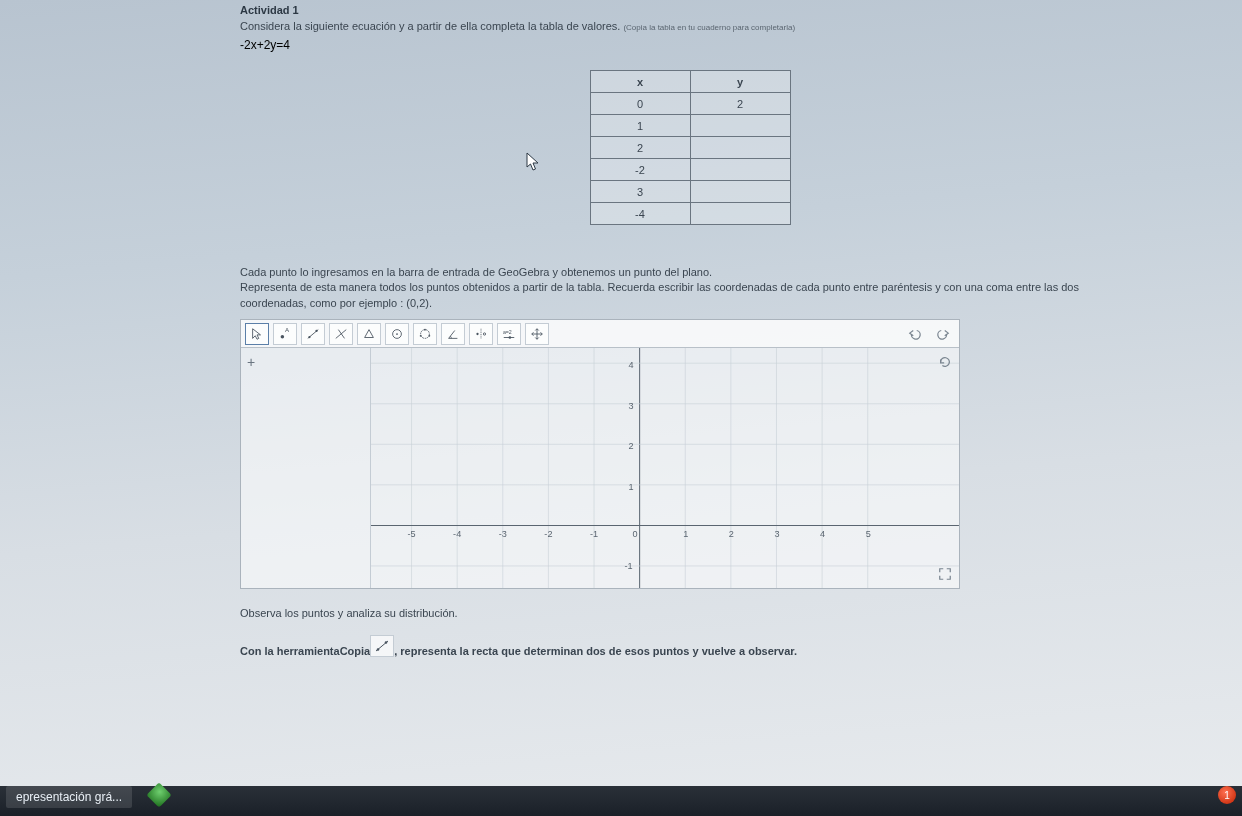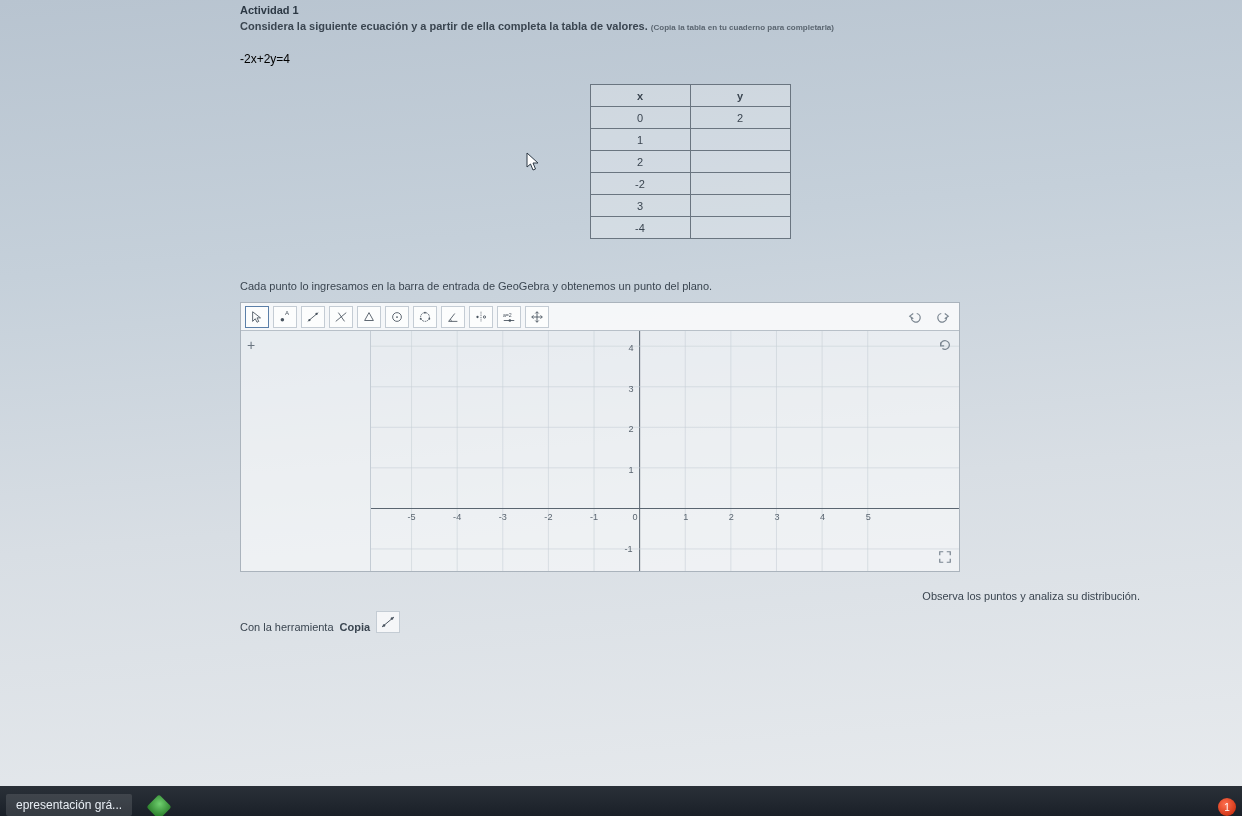--- a/index.html
+++ b/index.html
@@ -23,22 +23,21 @@
   }
   .activity-title {
     font-weight: bold;
     font-size: 11px;
     color: #2c3844;
     margin-bottom: 4px;
   }
   .instruction {
     font-size: 11px;
     color: #3a4550;
-    margin-bottom: 20px;
-    font-weight: bold;
+    margin-bottom: 6px;
   }
   .instruction .small-note {
     font-size: 8px;
     color: #5a6570;
   }
   .equation {
     font-size: 12px;
     color: #000000;
     margin-bottom: 18px;
   }
@@ -127,49 +126,48 @@
     width: 16px;
     height: 16px;
     color: #6a7580;
     font-size: 12px;
     display:flex; align-items:center; justify-content:center;
     cursor: pointer;
   }
   .observe {
     font-size: 11px;
     color: #3a4550;
-    margin-bottom: 9px;
-    text-align: right;
+    margin-bottom: 16px;
   }
   .recta-line {
     font-size: 11px;
     color: #3a4550;
     margin-bottom: 22px;
     display: flex;
     align-items: flex-end;
-    gap: 6px;
+    font-weight: bold;
   }
   .recta-icon {
     width: 24px; height: 22px;
     border: 1px solid #c4ccd4;
     display:inline-flex; align-items:center; justify-content:center;
     background: rgba(255,255,255,0.7);
   }
   .question {
     font-size: 11px;
     color: #3a4550;
   }
   .taskbar {
     position: absolute;
     left: 0; bottom: 0;
     width: 100%;
     height: 30px;
     background: linear-gradient(#2a3038, #1a2028);
     display: flex;
-    align-items: flex-end;
+    align-items: flex-start;
     padding: 0 6px;
     gap: 18px;
   }
   .task-item {
     background: rgba(255,255,255,0.12);
     color: #e8eef5;
     font-size: 12px;
     padding: 4px 10px;
     border-radius: 2px;
     display:flex; align-items:center; gap:6px;
@@ -242,20 +240,21 @@
     </tr>
     <tr>
       <td>-4</td>
       <td></td>
     </tr>
   </tbody>
     </table>
 
   <div class="para-block">
     <div>Cada punto lo ingresamos en la barra de entrada de GeoGebra y obtenemos un punto del plano.</div>
+    <div>Representa de esta manera todos los puntos obtenidos a partir de la tabla. Recuerda escribir las coordenadas de cada punto entre paréntesis y con una coma entre las dos coordenadas, como por ejemplo : (0,2).</div>
   </div>
 
   <div class="geogebra">
     <div class="gg-toolbar">
       <div class="gg-tool selected">
         <svg viewBox="0 0 16 16">
             <path d="M3 2 L3 13 L6 10 L8 14 L10 13 L8 9 L12 9 Z" fill="none" stroke="#4a5560" stroke-width="1"></path>
           </svg>
       </div>
       <div class="gg-tool">
@@ -404,20 +403,21 @@
   <div class="recta-line">
     <span>Con la herramienta </span>
     <b>Copia</b>
     <span class="recta-icon">
       <svg width="16" height="16" viewBox="0 0 16 16">
           <line x1="2" y1="13" x2="14" y2="3" stroke="#4a5560" stroke-width="1"></line>
           <circle cx="4" cy="11.5" r="1.3" fill="#4a5560"></circle>
           <circle cx="12" cy="4.5" r="1.3" fill="#4a5560"></circle>
         </svg>
     </span>
+    <span>, representa la recta que determinan dos de esos puntos y vuelve a observar.</span>
   </div>
 
 
 </div>
 
 <svg class="cursor-arrow" viewBox="0 0 16 20">
   <path d="M2 1 L2 15 L5.5 12 L8 18 L10.5 17 L8 11 L13 11 Z" fill="#ffffff" stroke="#2c3844" stroke-width="1"></path>
 </svg>
 
 <div class="taskbar">

